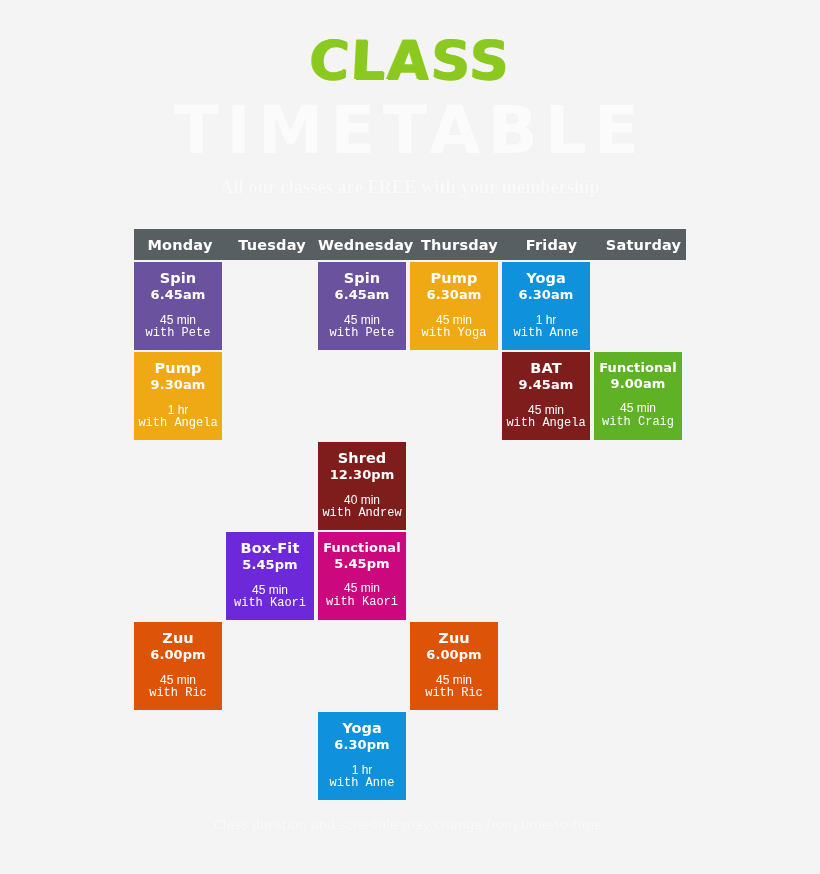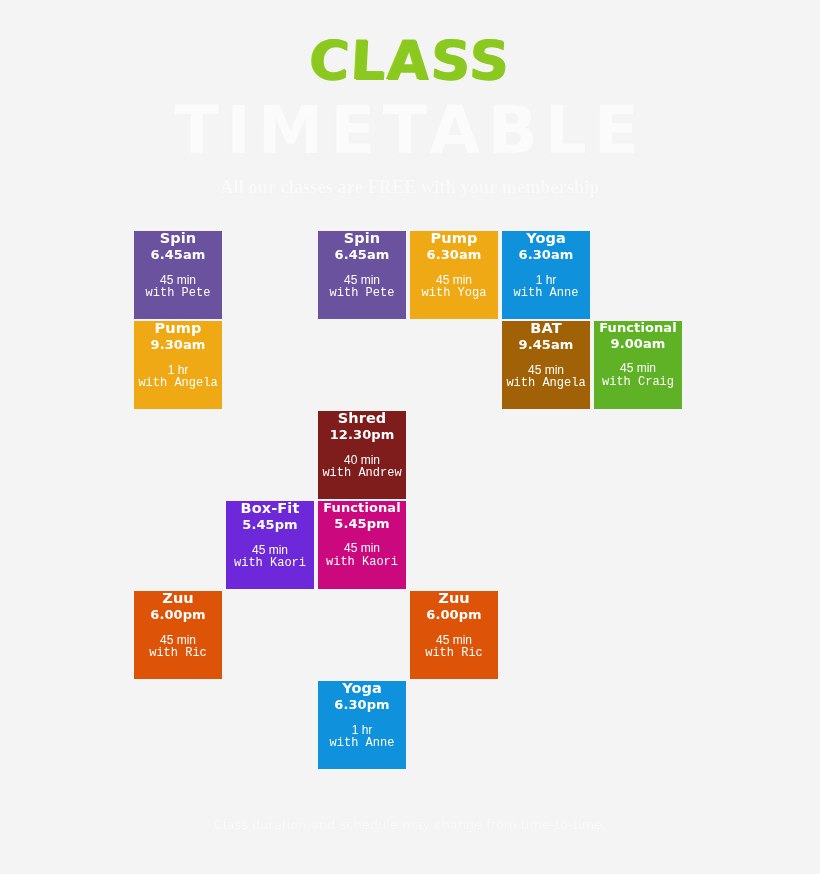--- a/index.html
+++ b/index.html
@@ -89,20 +89,21 @@
     box-sizing: border-box;
   }
   .cell.empty { }
 
   .card {
     width: 88px;
     height: 88px;
     box-sizing: border-box;
     color: #ffffff;
     text-align: center;
+    padding-top: 9px;
     font-family: "DejaVu Sans", sans-serif;
     line-height: 1.05;
   }
   .card .cname {
     font-size: 14.5px;
     font-weight: 700;
     letter-spacing: 0.1px;
     display: block;
   }
   .card .cname.long { font-size: 13px; }
@@ -144,20 +145,28 @@
 </head>
 <body>
 
 <div class="header">
   <div class="title-class">CLASS</div>
   <div class="title-timetable">TIMETABLE</div>
   <div class="subtitle">All our classes are FREE with your membership</div>
 </div>
 
 <div class="grid-wrap">
+  <div class="day-header" id="day-header" style="background: rgb(87, 95, 98);">
+      <div class="day-cell">Monday</div>
+      <div class="day-cell">Tuesday</div>
+      <div class="day-cell">Wednesday</div>
+      <div class="day-cell">Thursday</div>
+      <div class="day-cell">Friday</div>
+      <div class="day-cell">Saturday</div>
+    </div>
   <div class="rows" id="timetable-rows">
       <div class="row">
         <div class="cell">
           <div class="card" style="background: rgb(107, 82, 158);">
             <span class="cname">Spin</span>
             <span class="ctime">6.45am</span>
             <span class="cdur">45 min</span>
             <span class="cwith">with Pete</span>
           </div>
         </div>
@@ -194,21 +203,21 @@
             <span class="cname">Pump</span>
             <span class="ctime">9.30am</span>
             <span class="cdur">1 hr</span>
             <span class="cwith">with Angela</span>
           </div>
         </div>
         <div class="cell empty"></div>
         <div class="cell empty"></div>
         <div class="cell empty"></div>
         <div class="cell">
-          <div class="card" style="background: #a16207;">
+          <div class="card" style="background: #7f1d1d;">
             <span class="cname">BAT</span>
             <span class="ctime">9.45am</span>
             <span class="cdur">45 min</span>
             <span class="cwith">with Angela</span>
           </div>
         </div>
         <div class="cell">
           <div class="card" style="background: rgb(95, 178, 37);">
             <span class="cname long">Functional</span>
             <span class="ctime">9.00am</span>

